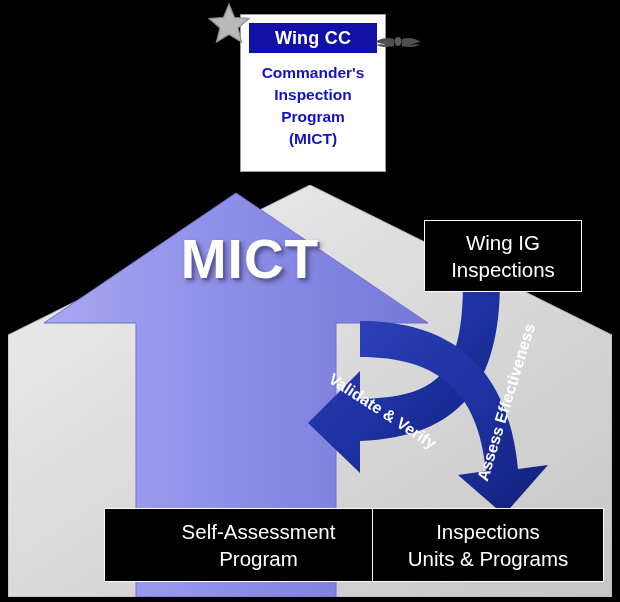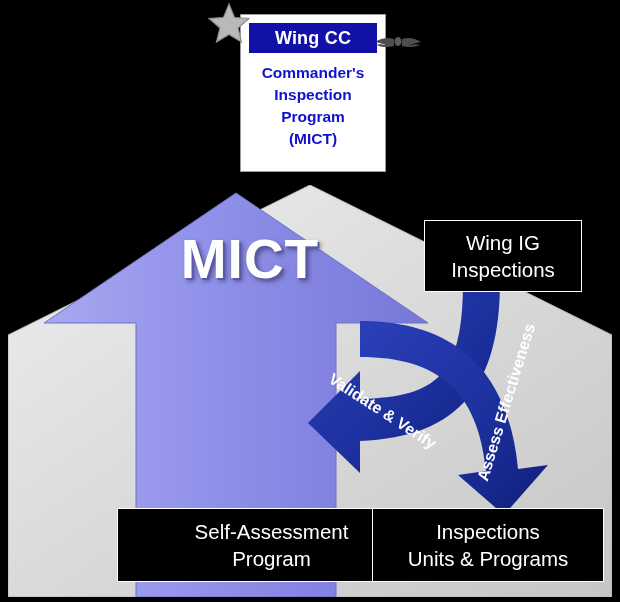--- a/index.html
+++ b/index.html
@@ -111,21 +111,21 @@
     justify-content: center;
     padding: 2px 4px;
   }
   .box-wing-ig {
     left: 424px;
     top: 220px;
     width: 158px;
     height: 72px;
   }
   .box-self-assess {
-    left: 117px;
+    left: 104px;
     top: 508px;
     width: 280px;
     height: 74px;
     padding-left: 33px;
   }
   .box-subordinate {
     left: 372px;
     top: 508px;
     width: 232px;
     height: 74px;

